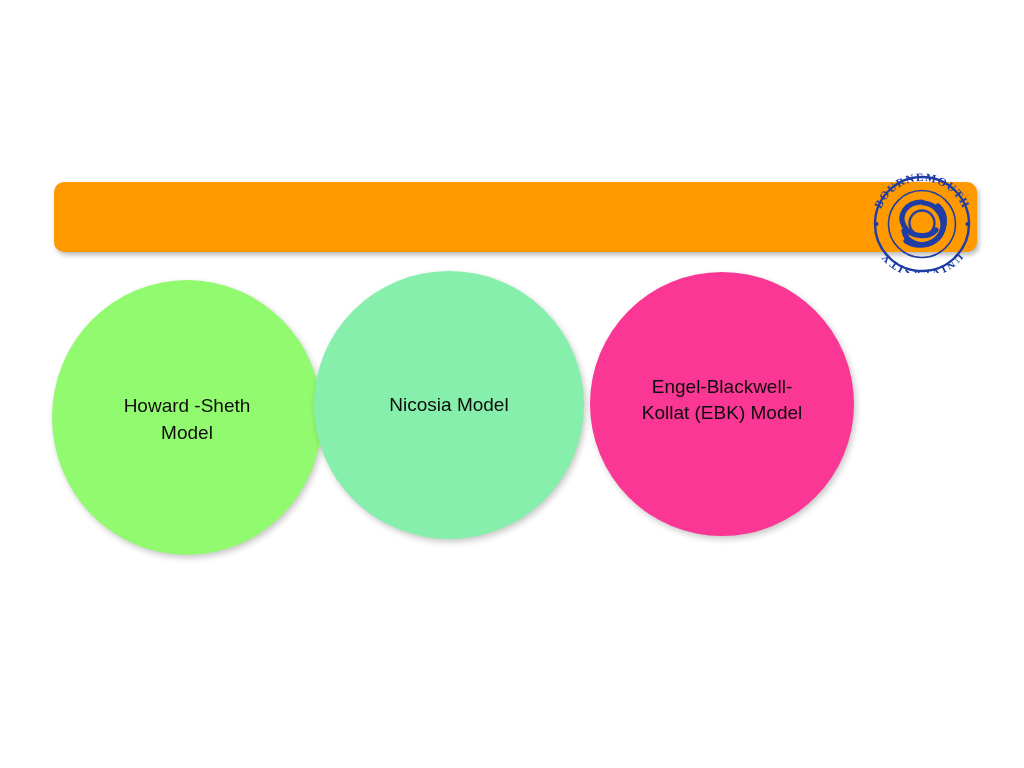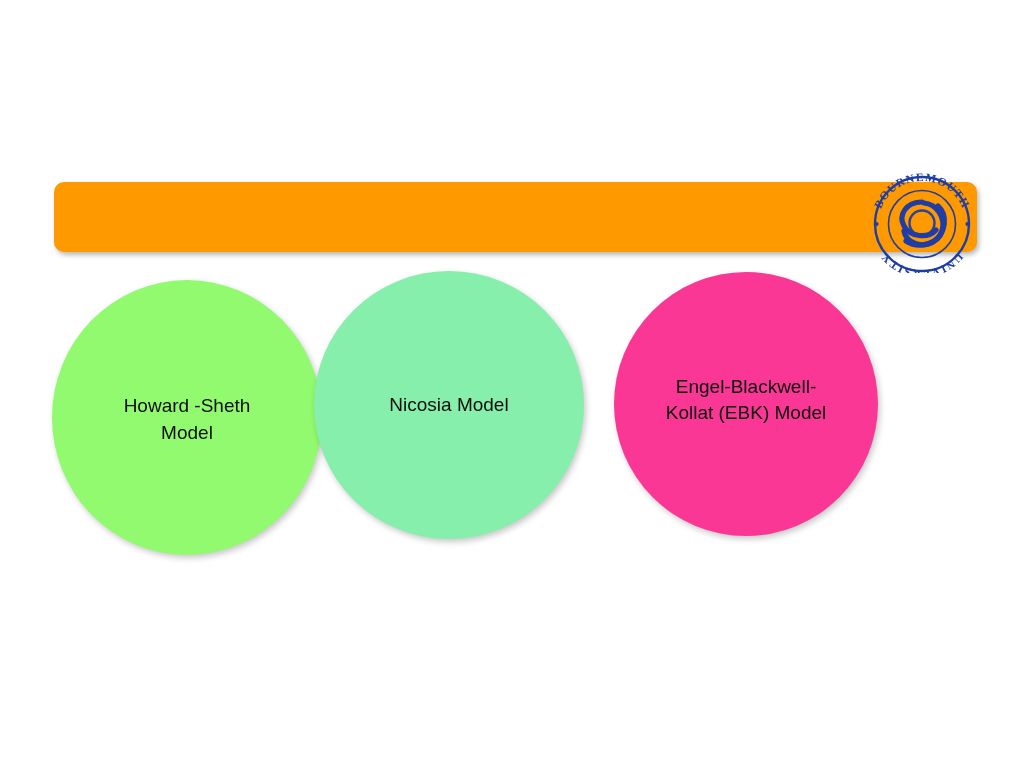--- a/index.html
+++ b/index.html
@@ -82,21 +82,21 @@
     background: #92fa6e;
   }
   #circle-nicosia {
     left: 314px;
     top: 271px;
     width: 270px;
     height: 268px;
     background: #86efac;
   }
   #circle-ebk {
-    left: 614px;
+    left: 590px;
     top: 272px;
     width: 264px;
     height: 264px;
     background: #fb3795;
   }
   #circle-ebk .circle-label { padding-bottom: 8px; }
   #circle-howard-sheth .circle-label { padding-top: 4px; }
 </style>
 </head>
 <body>

